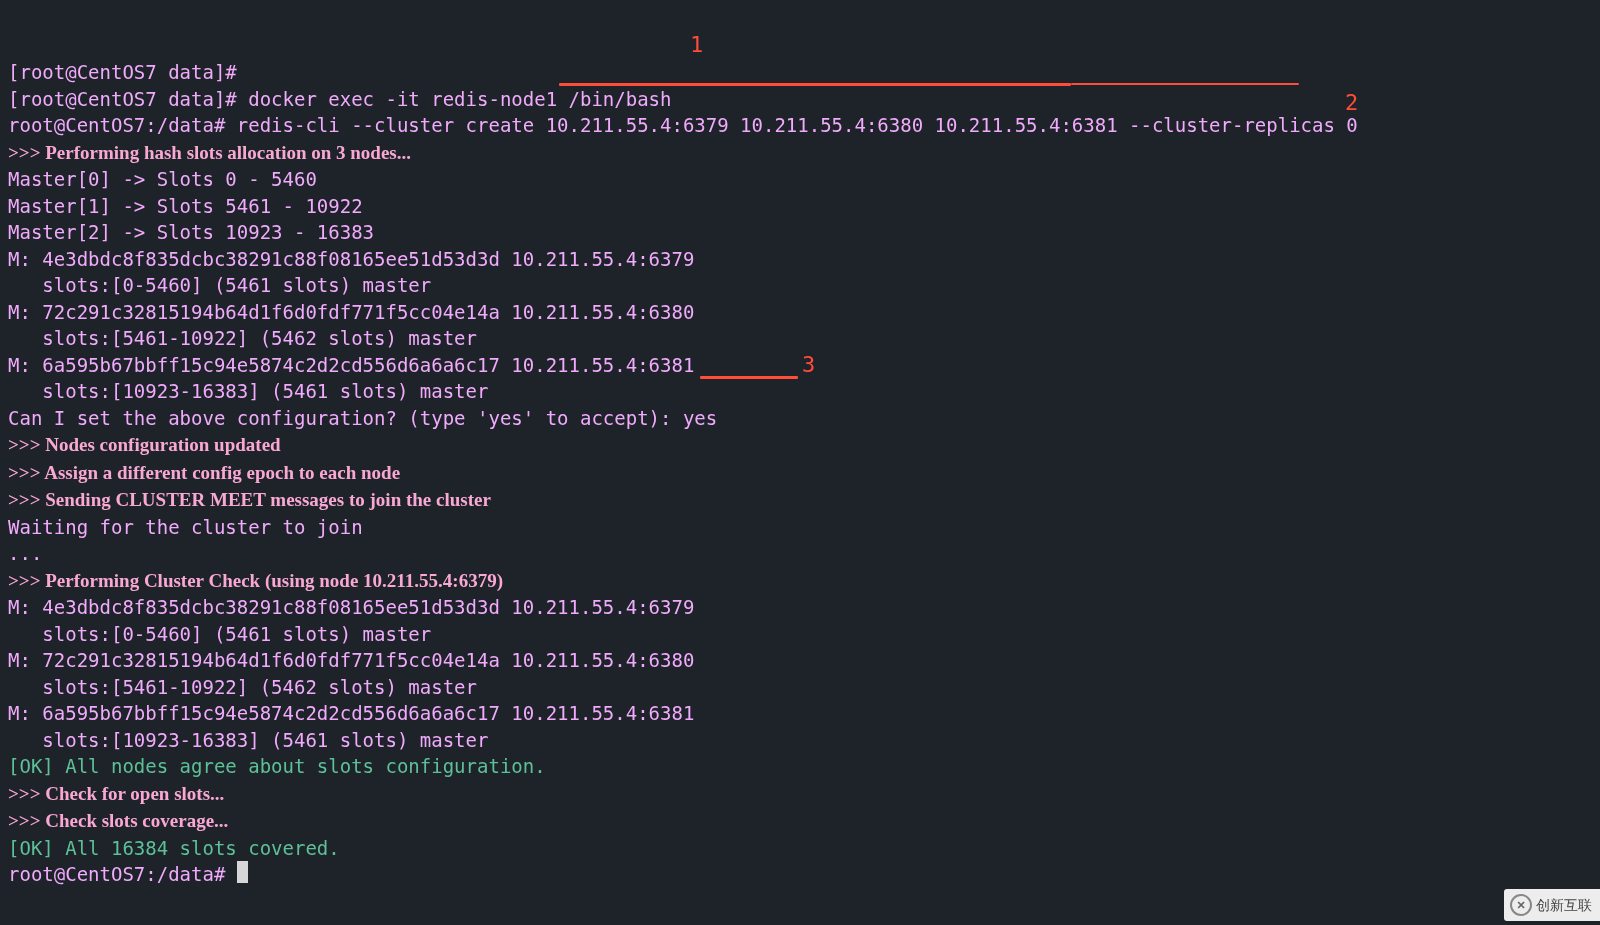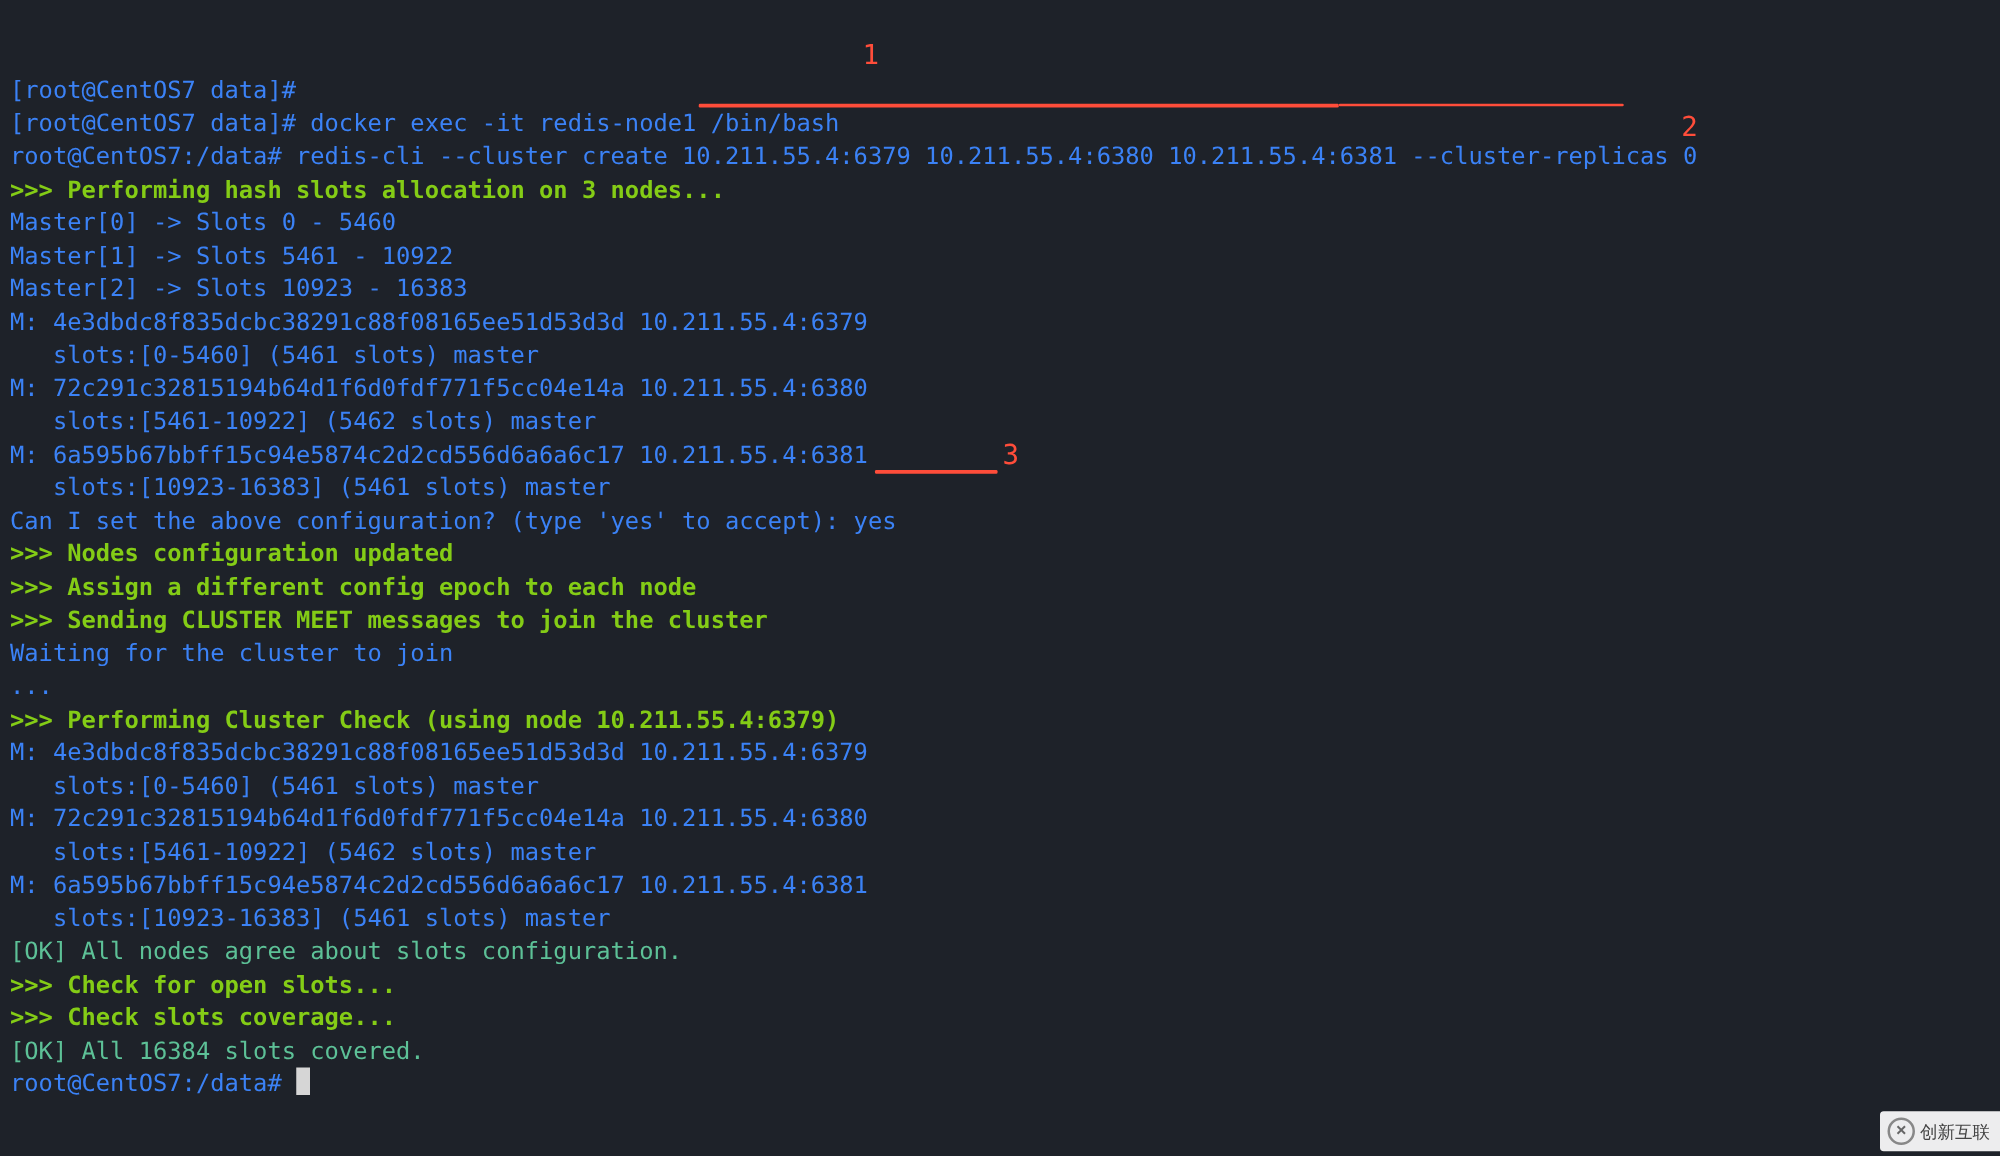--- a/index.html
+++ b/index.html
@@ -15,22 +15,22 @@
     overflow: hidden;
   }
   .terminal {
     padding: 6px 8px;
     white-space: pre;
     position: relative;
     width: 100%;
     height: 100%;
     box-sizing: border-box;
   }
-  .white  { color: #3b82f6; }
-  .yellow { color: #84cc16; font-weight: bold; }
+  .white  { color: #f0abfc; }
+  .yellow { color: #f9a8d4; font-weight: bold; font-family: Liberation Serif, serif; }
   .green  { color: #5dc197; font-weight: normal; }
   .red-anno {
     color: #ff4d3a;
     font-family: inherit;
     font-size: 22px;
     position: absolute;
   }
   .underline-red {
     position: absolute;
     height: 3px;

